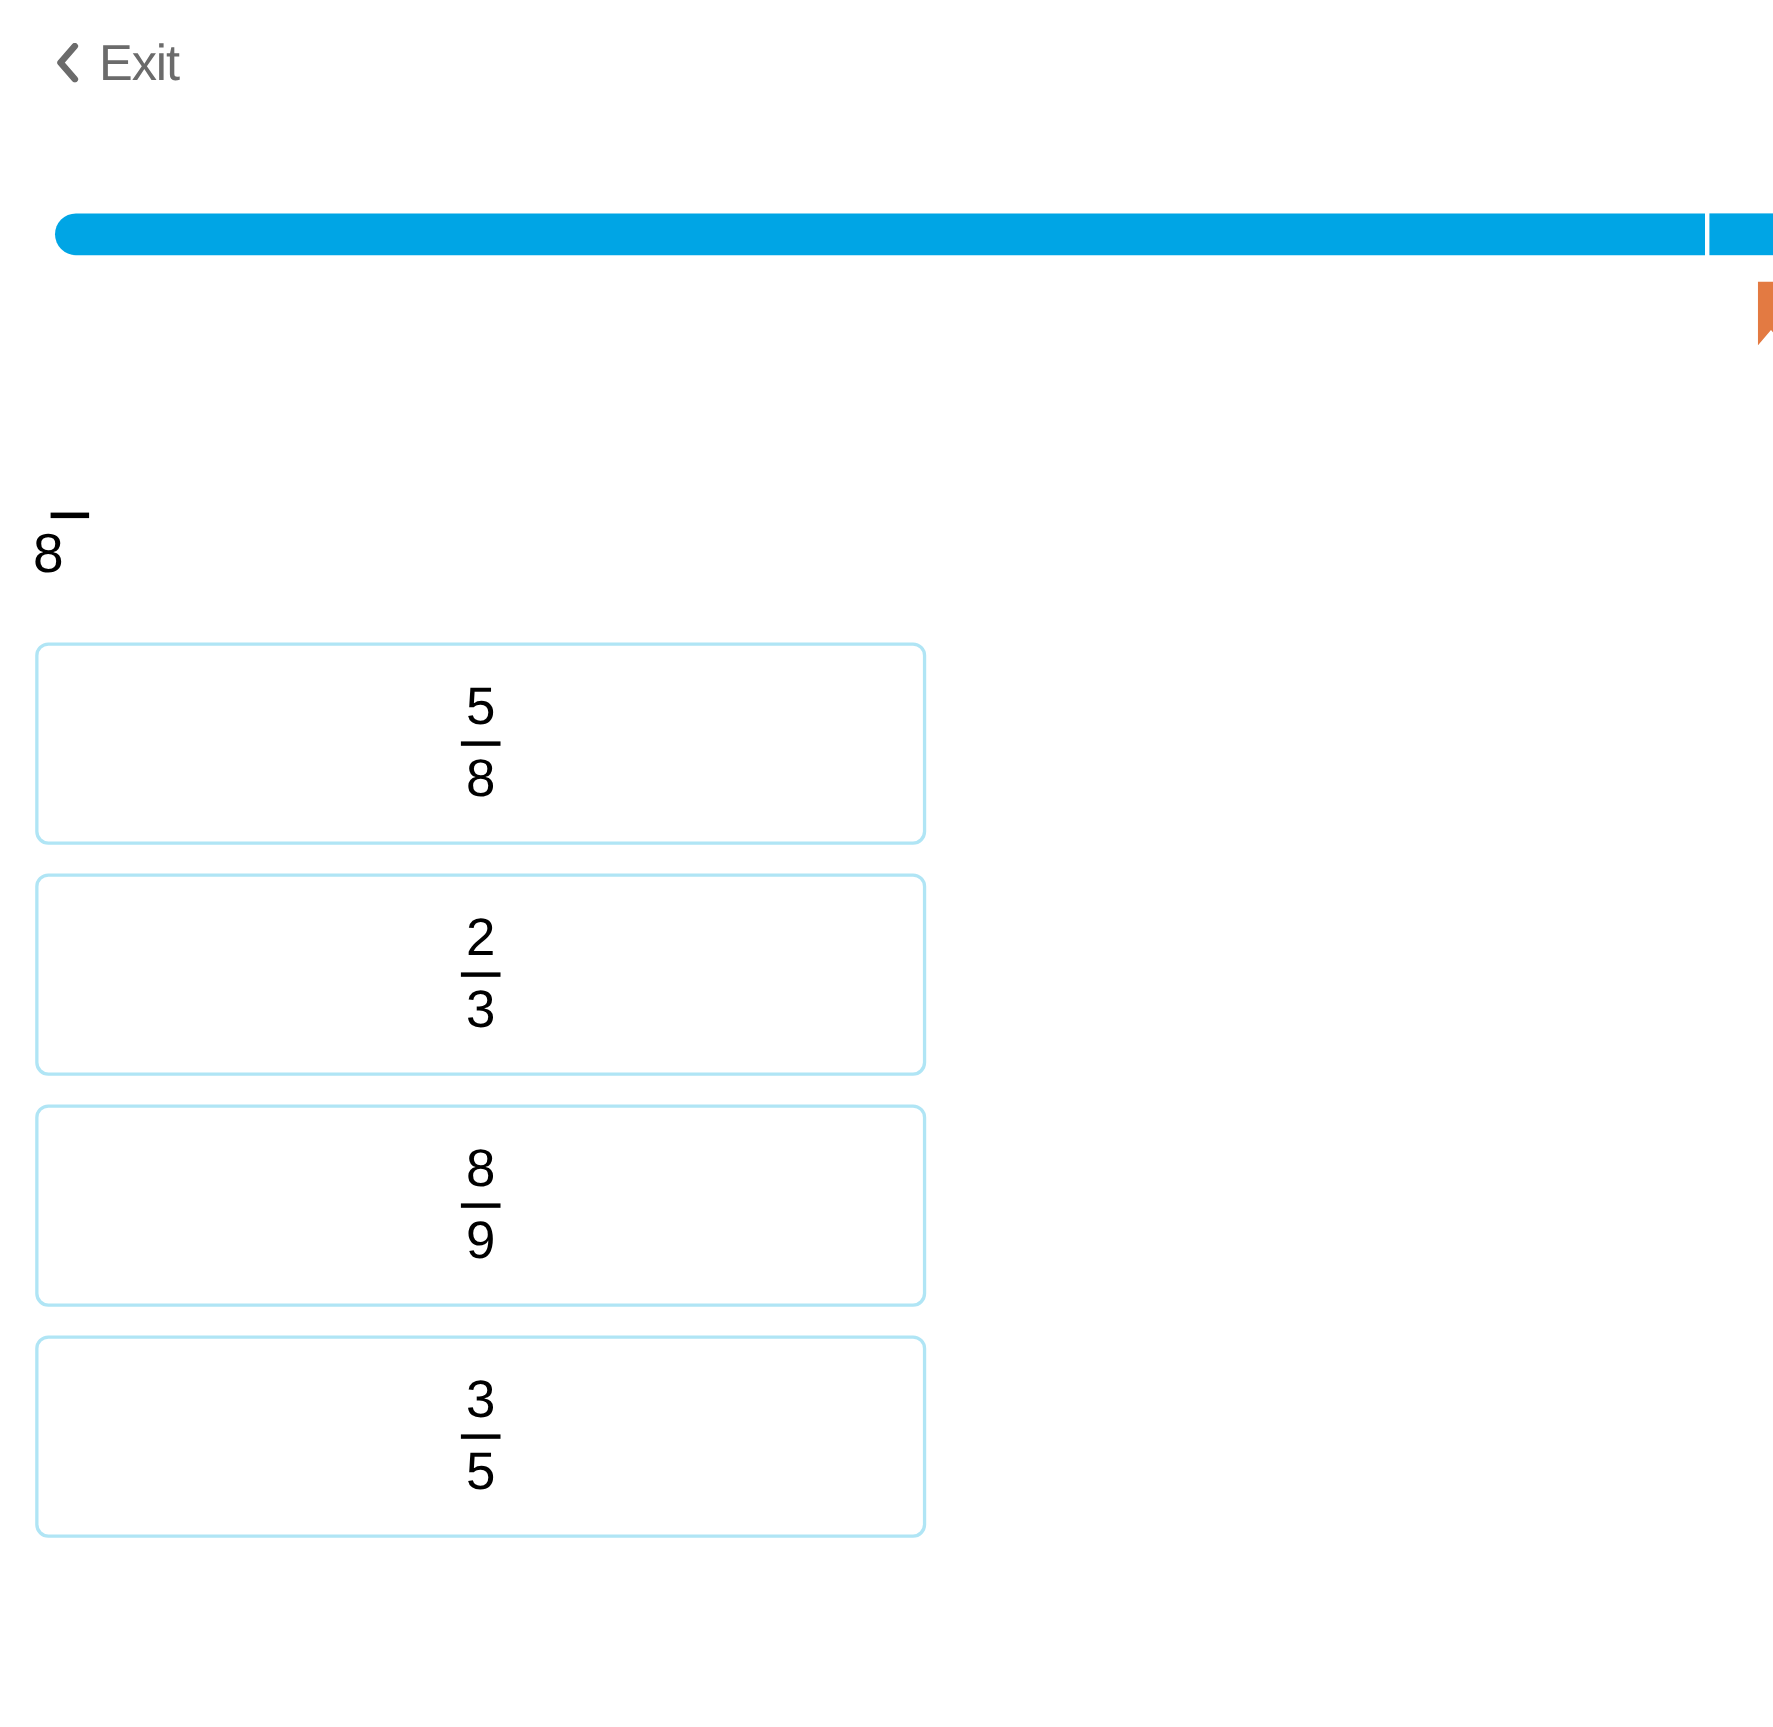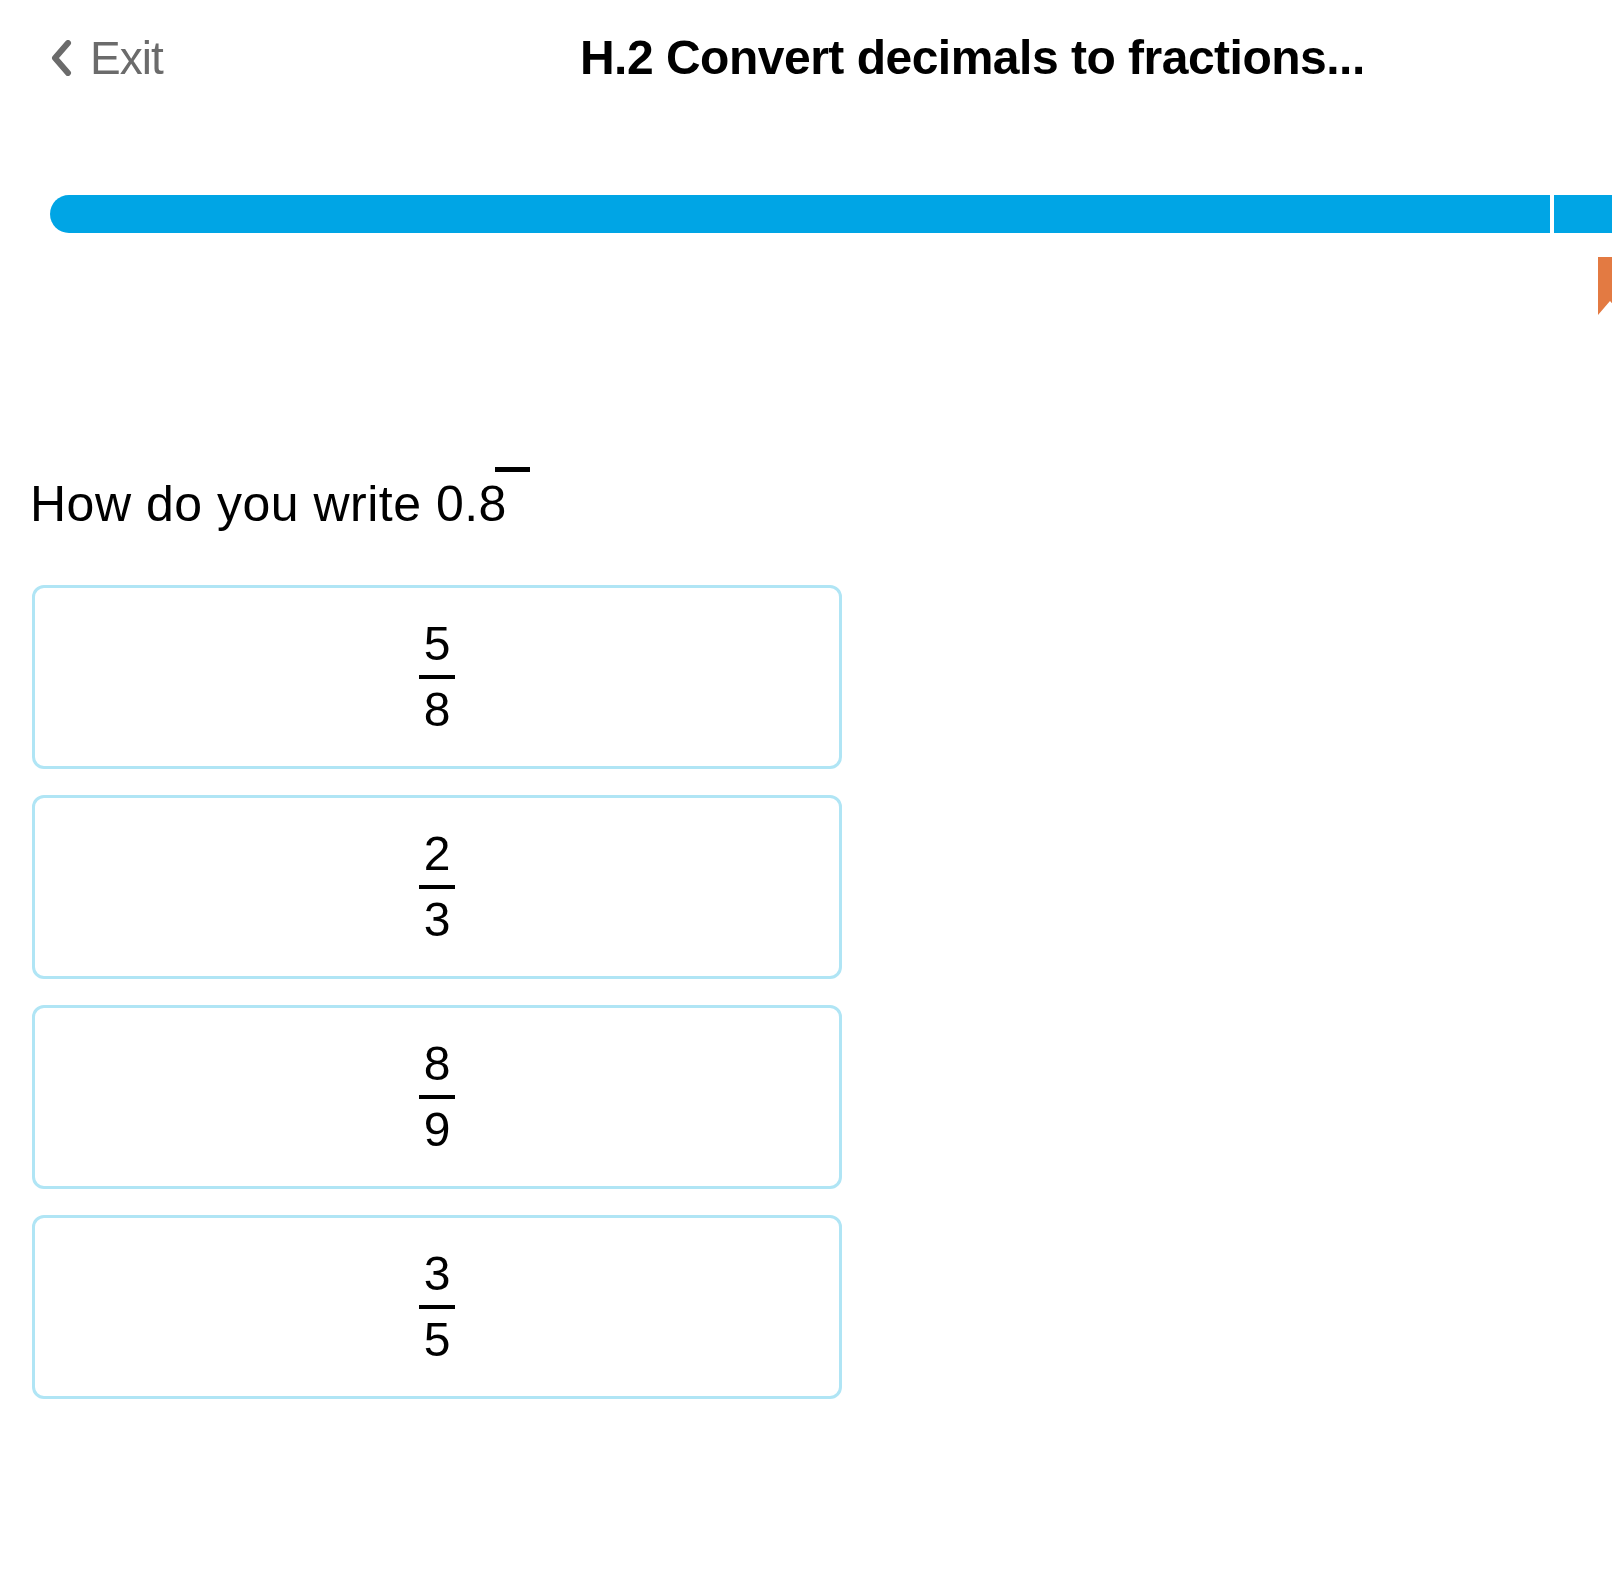--- a/index.html
+++ b/index.html
@@ -134,37 +134,35 @@
 </head>
 <body>
 
 <div class="header">
   <div class="exit-btn">
     <svg class="chevron-left" viewBox="0 0 22 36">
       <polyline points="18,3 5,18 18,33" fill="none" stroke="#6b6b6b" stroke-width="6" stroke-linecap="round" stroke-linejoin="round"></polyline>
     </svg>
     <span>Exit</span>
   </div>
-  <div class="title">H.2 Convert decimals to fractions...</div>
 </div>
 
 <div class="progress-container">
   <div class="progress-track">
     <div class="progress-segment first"></div>
     <div class="progress-segment second"></div>
   </div>
   <svg class="bookmark-icon" viewBox="0 0 48 64">
     <path d="M 0 0 L 24 0 L 24 58 L 12 44 L 0 58 Z" fill="#e37a42"></path>
     <path d="M 24 0 L 48 0 L 48 58 L 36 44 L 24 58 Z" fill="#c25f2b"></path>
   </svg>
 </div>
 
 <div class="question-area">
   <div class="question-text">
-    <span>How do you write 0.</span>
     <span class="repeating-decimal">
       <span class="vinculum"></span>
       <span>8</span>
     </span>
   </div>
 
   <div class="answers">
     <div class="answer-option">
       <div class="fraction">
         <span>5</span>

